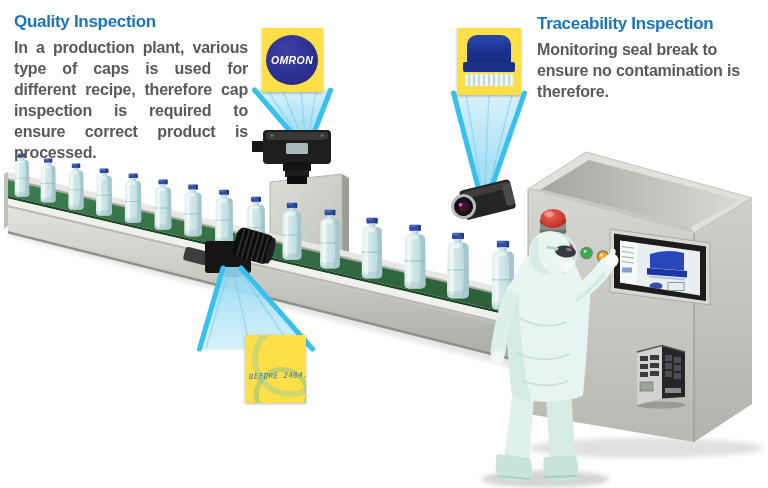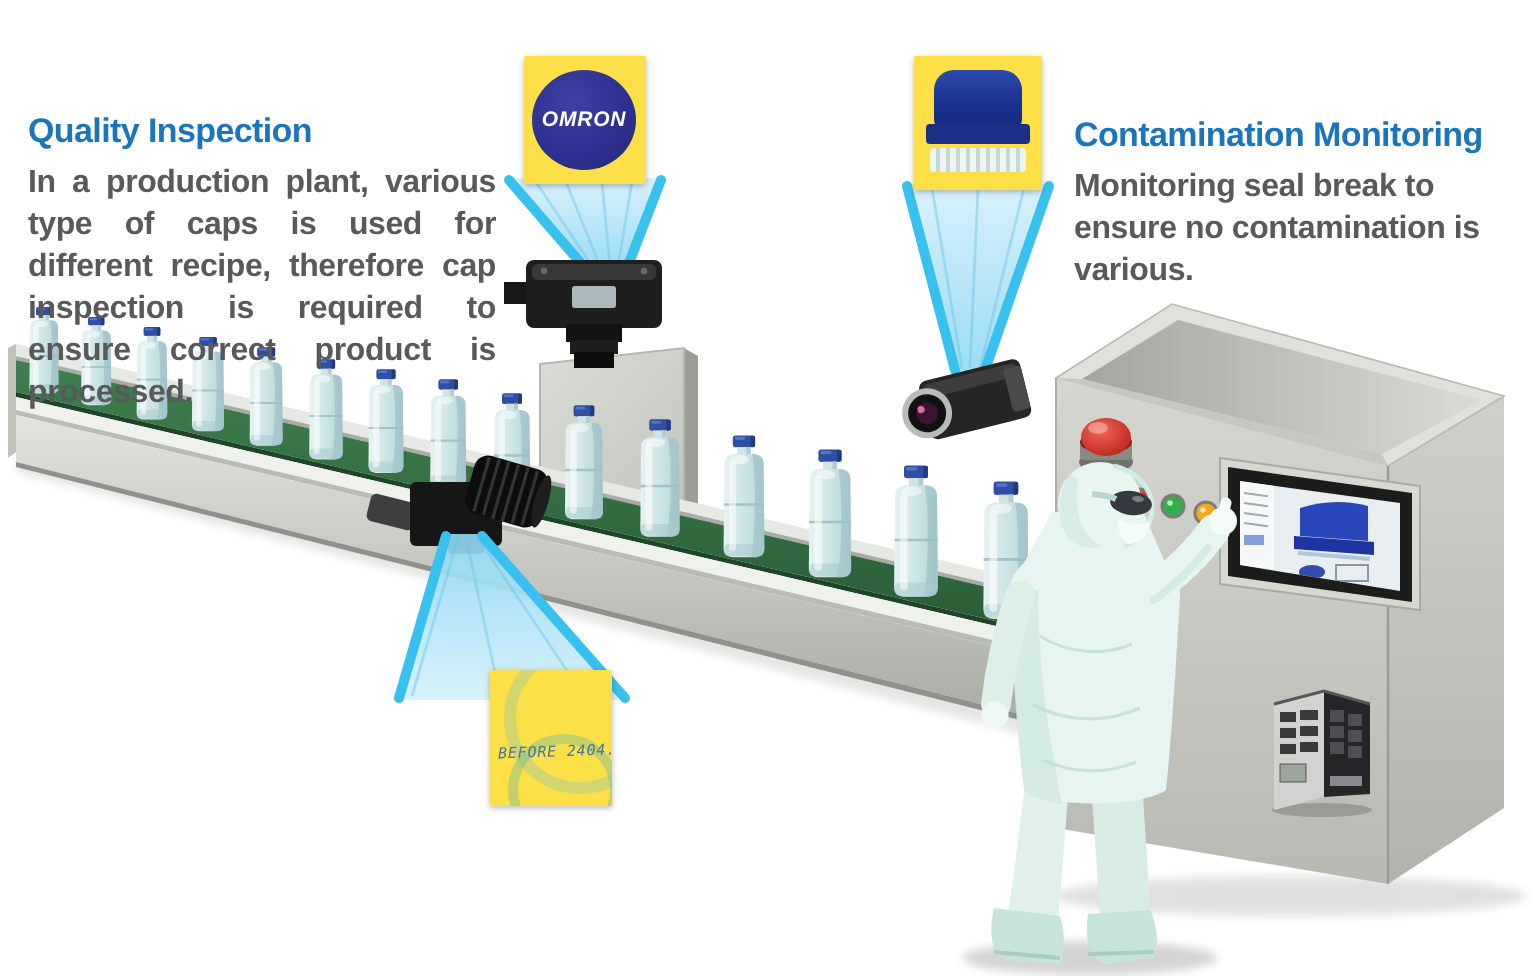--- a/index.html
+++ b/index.html
@@ -1,19 +1,19 @@
 <!DOCTYPE html>
 <html><head>
 <meta charset="utf-8">
 <style>
   html,body{margin:0;padding:0;background:#fff;}
   #stage{position:relative;width:768px;height:488px;background:#ffffff;overflow:hidden;
          font-family:"Liberation Sans",sans-serif;}
   #scene{position:absolute;left:0;top:0;z-index:1;}
-  .txt{position:absolute;z-index:3;margin-top:44px;}
+  .txt{position:absolute;z-index:3;}
   .txt h2{margin:0 0 5px 0;font-size:17px;line-height:1.15;font-weight:bold;
           color:#1b75bc;letter-spacing:-0.3px;}
   .txt p{margin:0;font-size:16px;line-height:1.32;font-weight:bold;color:#58595b;
          letter-spacing:-0.2px;}
   .just p{text-align:justify;}
   .card{position:absolute;z-index:2;background:#fde047;border-radius:1px;
         box-shadow:0 1px 3px rgba(0,0,0,.28);font-style:italic;}
   
   .omron-circle{position:absolute;left:4px;top:7px;width:52px;height:50px;border-radius:50%;
         background:radial-gradient(circle at 40% 32%,#3d41a5 0%,#2e3192 55%,#23276f 100%);
@@ -315,18 +315,18 @@
   <div class="swirl2"></div>
   <span class="date-code">BEFORE 2404.10</span>
 </div>
 
 <div class="txt just" style="left:14px;top:12px;width:234px;">
   <h2>Quality Inspection</h2>
   <p>In a production plant, various type of caps is used for different recipe, therefore cap inspection is required to ensure correct product is processed.</p>
 </div>
 
 <div class="txt" style="left:537px;top:14px;width:222px;">
-  <h2>Contamination Monitoring</h2>
-  <p>Monitoring seal break to ensure no contamination is various.</p>
+  <h2>Traceability Inspection</h2>
+  <p>Monitoring seal break to ensure no contamination is therefore.</p>
 </div>
 
 
 </div>
 
 </body></html>

